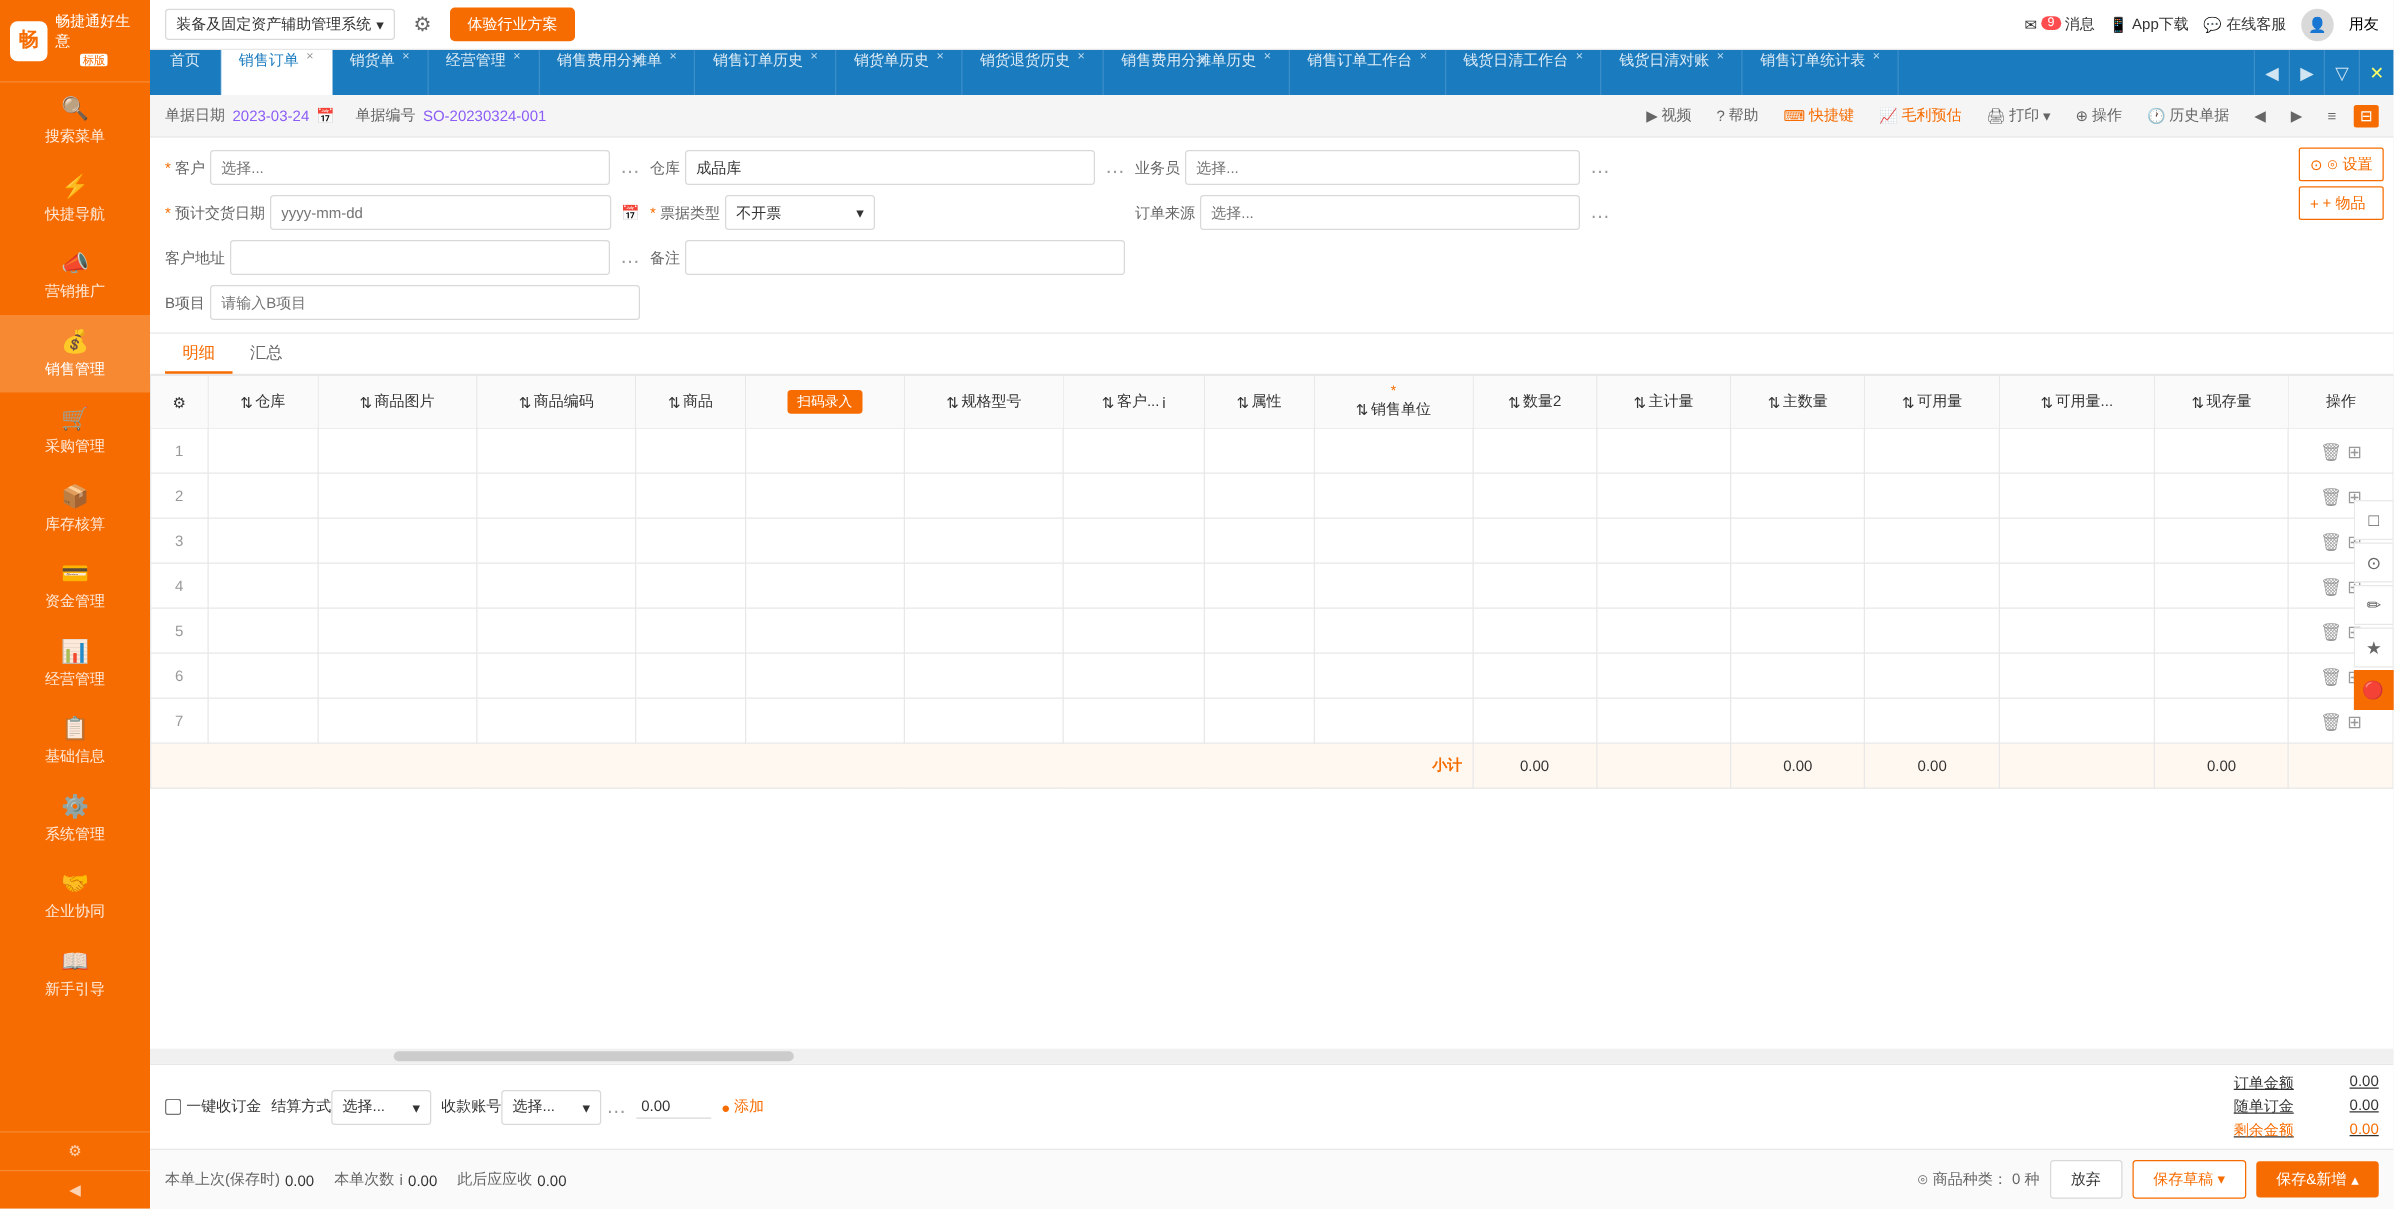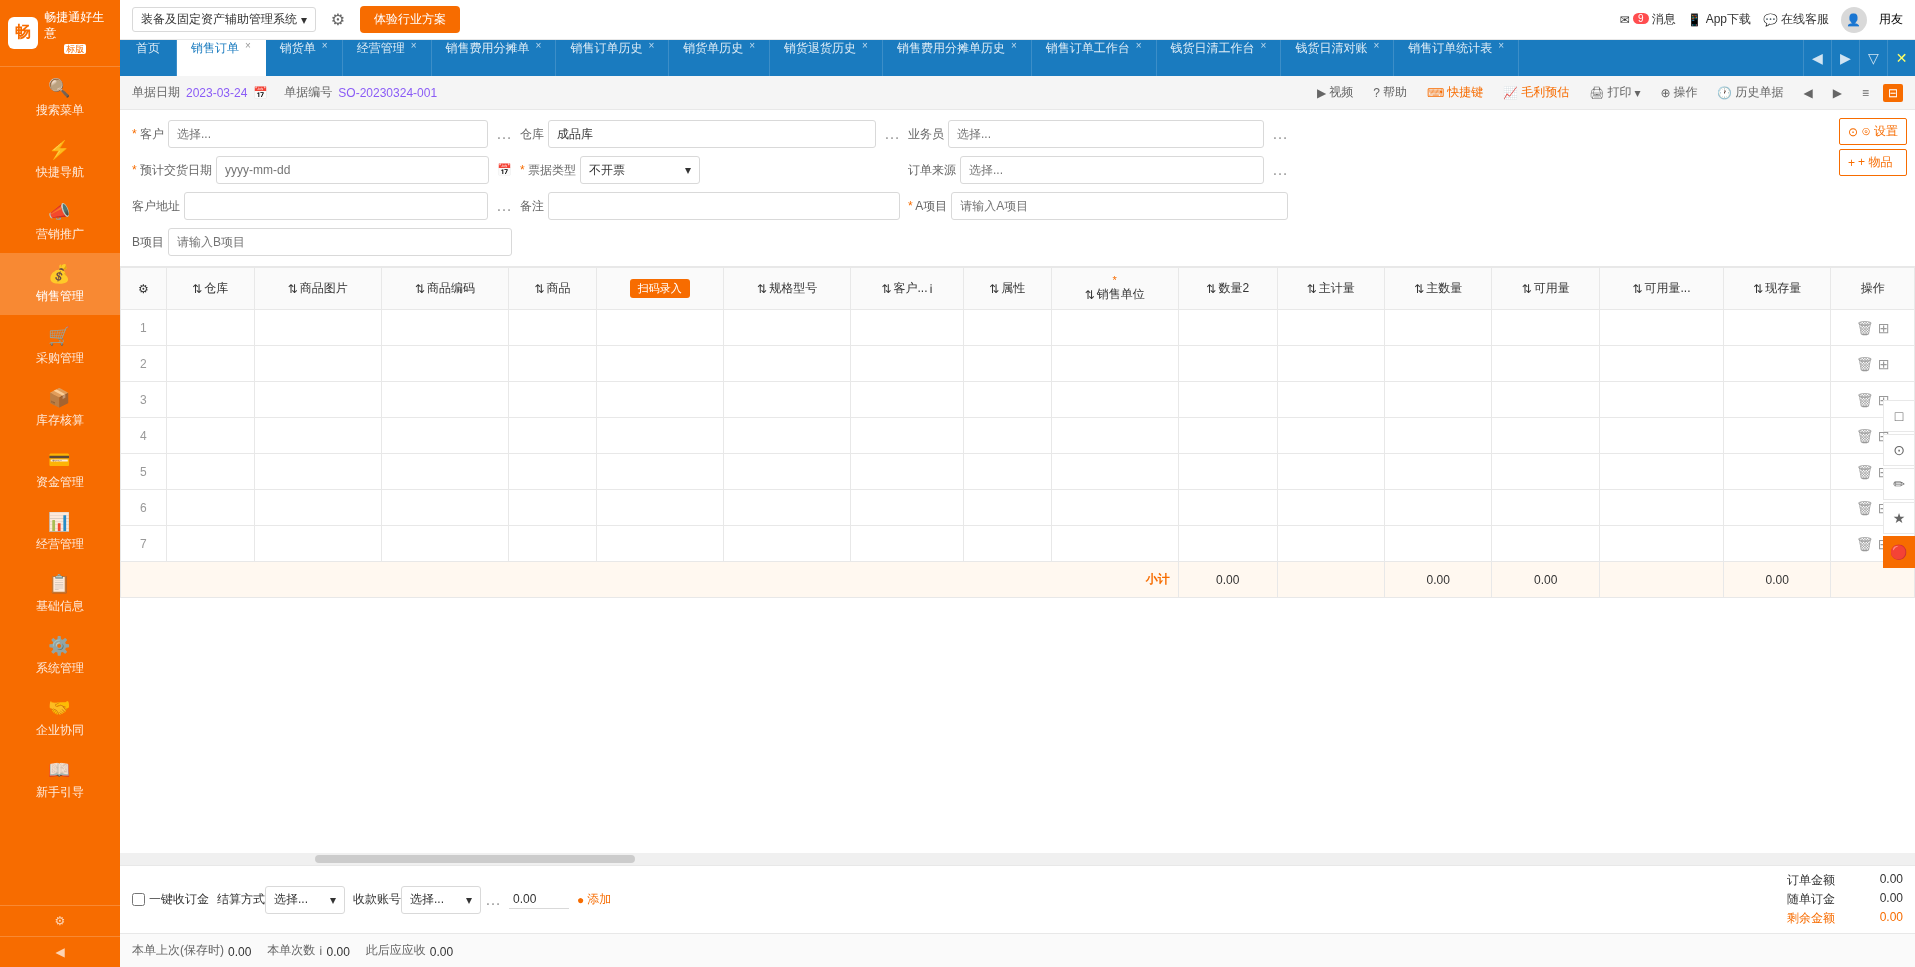--- a/index.html
+++ b/index.html
@@ -266,21 +266,21 @@
     .amount-input {
       border: none; border-bottom: 1px solid #d9d9d9;
       padding: 2px 4px; width: 60px; font-size: 12px; color: #333;
     }
 
     
     .bottom-summary {
       margin-left: auto;
       display: flex; flex-direction: column; gap: 2px; text-align: right;
     }
-    .summary-row { display: flex; justify-content: flex-end; gap: 8px; font-size: 12px; color: #333; }
+    .summary-row { display: flex; justify-content: flex-end; gap: 8px; font-size: 12px; color: #333; text-decoration: underline; }
     .summary-amount { font-weight: 500; min-width: 60px; text-align: right; }
 
     
     .footer-bar {
       padding: 8px 12px;
       border-top: 1px solid #e8e8e8;
       display: flex; align-items: center; gap: 16px;
       background: #fafafa;
     }
     .footer-field { display: flex; align-items: flex-end; gap: 4px; font-size: 12px; color: #666; }
@@ -582,34 +582,34 @@
       <div class="form-row">
         <div class="form-field wide">
           <span class="form-label">客户地址</span>
           <input class="form-input" type="text" style="min-width: 300px;">
           <span class="dots-btn">…</span>
         </div>
         <div class="form-field wide">
           <span class="form-label">备注</span>
           <input class="form-input" type="text" style="min-width: 300px;">
         </div>
-        <div class="form-field wide">
-          <span class="form-label required">A项目</span>
-          <input class="form-input" type="text" placeholder="请输入A项目" style="">
-        </div>
       </div>
 
       <div class="form-row">
         <div class="form-field wide">
           <span class="form-label">B项目</span>
           <input class="form-input" type="text" style="min-width: 300px;" placeholder="请输入B项目">
         </div>
       </div>
     </div>
 
+    <div class="content-tabs">
+      <div class="content-tab active">明细</div>
+      <div class="content-tab">汇总</div>
+    </div>
 
     <div class="data-table-wrapper">
       <table class="data-table">
         <thead>
           <tr>
             <th>
               <span>⚙</span>
             </th>
             <th>
               <div class="th-sort">
@@ -945,20 +945,36 @@
       </div>
       <div class="footer-field">
         <span>本单次数</span>
         <span>ℹ</span>
         <span class="footer-value">0.00</span>
       </div>
       <div class="footer-field">
         <span>此后应应收</span>
         <span class="footer-value">0.00</span>
       </div>
+      <div class="footer-right">
+        <span class="product-count">
+          <span>⊙</span>
+          <span>商品种类：</span>
+          <span>0 种</span>
+        </span>
+        <button class="discard-btn">放弃</button>
+        <button class="save-draft-btn">
+          <span>保存草稿</span>
+          <span>▾</span>
+        </button>
+        <button class="save-new-btn">
+          <span>保存&amp;新增</span>
+          <span>▴</span>
+        </button>
+      </div>
     </div>
 
   </div>
 </div>
 
 <div class="floating-right">
   <div class="float-btn">□</div>
   <div class="float-btn">⊙</div>
   <div class="float-btn">✏</div>
   <div class="float-btn">★</div>

